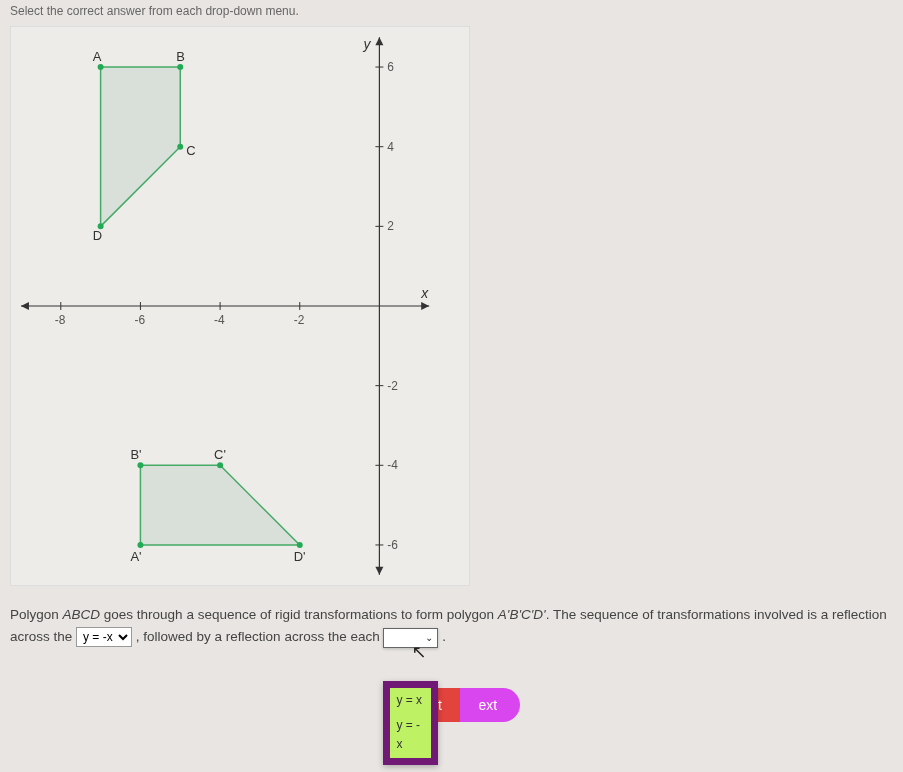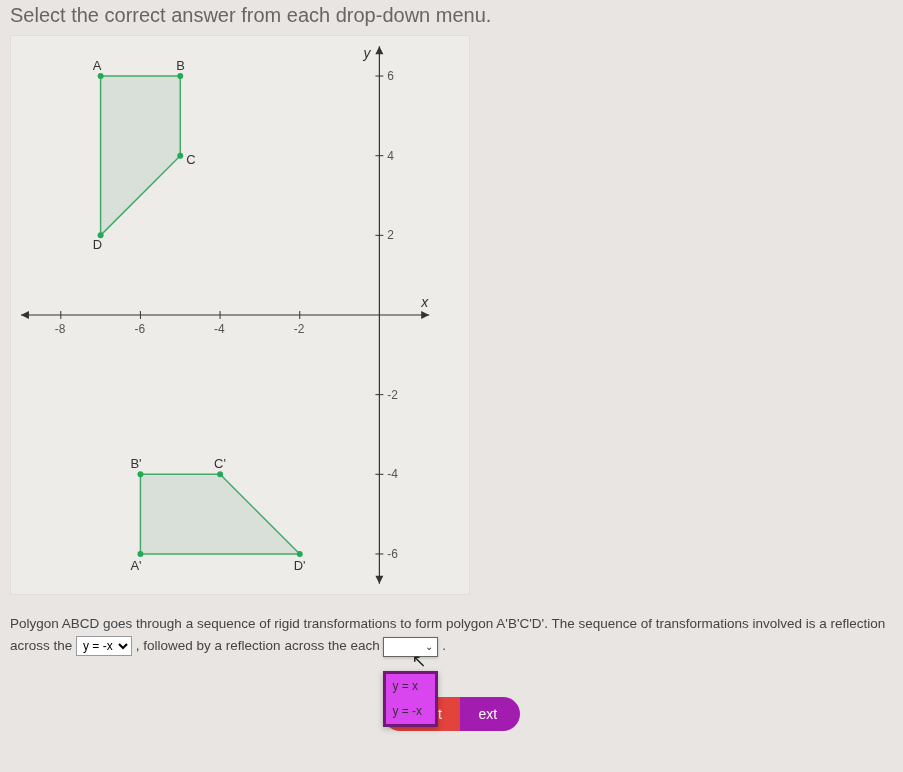--- a/index.html
+++ b/index.html
@@ -6,21 +6,21 @@
   body {
     font-family: Arial, Helvetica, sans-serif;
     background: #e8e5e2;
     color: #555;
     width: 903px;
     height: 772px;
     padding: 0 10px;
     position: relative;
   }
   .instruction {
-    font-size: 20px;
+    font-size: 12px;
     color: #666;
     padding: 4px 0 8px 0;
   }
   .graph-area {
     width: 460px;
     height: 560px;
     background: #eeece9;
     border: 1px solid #ddd;
     position: relative;
     margin-bottom: 18px;
@@ -68,25 +68,25 @@
     position: absolute;
     left: 28px;
     top: 12px;
     font-size: 18px;
     color: #222;
     pointer-events: none;
     z-index: 20;
   }
   .dropdown-options {
     position: absolute;
-    top: 36px;
+    top: 55px;
     left: 0;
     width: 55px;
-    background: #d946ef;
-    border: 3px solid #701a75;
+    background: #bef264;
+    border: 7px solid #701a75;
     box-shadow: 0 2px 6px rgba(0,0,0,0.25);
     font-size: 12px;
     z-index: 15;
   }
   .dropdown-options div {
     padding: 3px 6px;
     color: #333;
   }
   .buttons-row {
     display: flex;
@@ -105,26 +105,26 @@
     font-weight: 500;
     cursor: pointer;
     padding: 0 18px;
   }
   .btn-reset {
     background: #e2433d;
     border-radius: 17px 0 0 17px;
     padding-left: 22px;
   }
   .btn-next {
-    background: #a21caf;
+    background: #d946ef;
     border-radius: 0 17px 17px 0;
     padding-right: 22px;
     width: 60px;
   }
-  .italic { }
+  .italic { font-style: italic; }
 </style>
 </head>
 <body>
 
 <div class="instruction">Select the correct answer from each drop-down menu.</div>
 
 <div class="graph-area">
   <svg class="graph-svg" viewBox="0 0 460 560">
 
     <line x1="10" y1="280" x2="420" y2="280" stroke="#333" stroke-width="1.2"></line>

